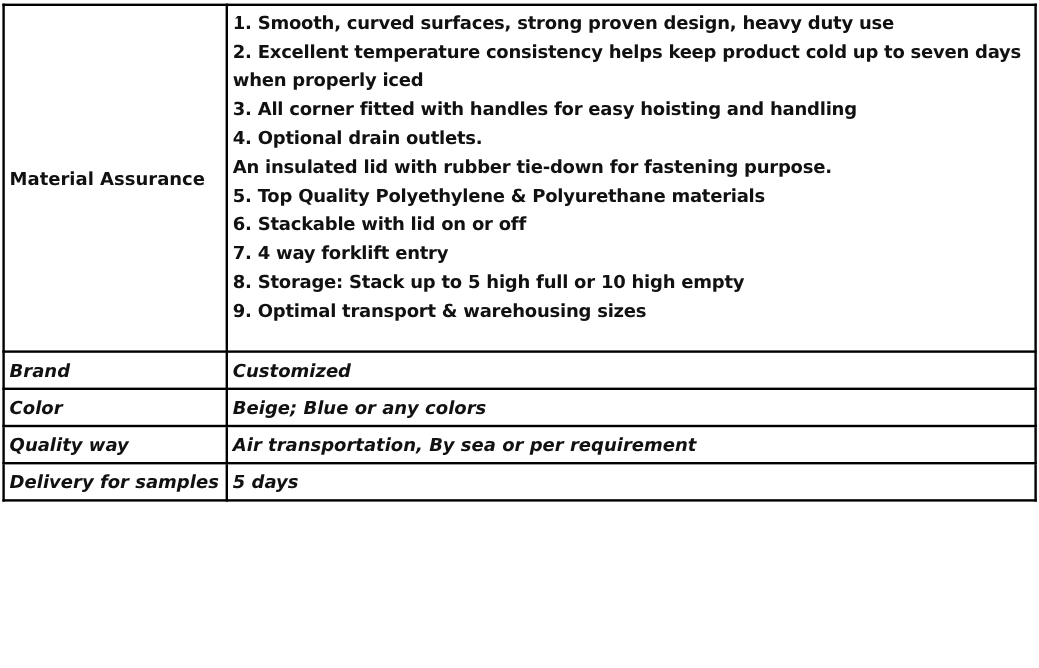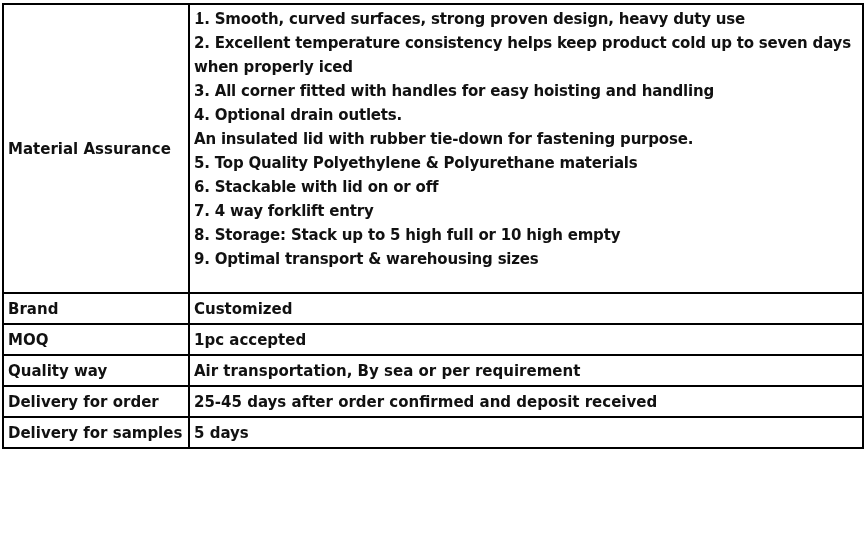--- a/index.html
+++ b/index.html
@@ -18,21 +18,21 @@
     border: 2px solid #000;
     padding: 0 4px;
     vertical-align: middle;
     white-space: nowrap;
     overflow: hidden;
   }
   .spec-table td.label { width: 176px; }
   .qa-row td { height: 285px; border-radius: 26px; }
   .qa-row td.value { vertical-align: top; padding-top: 2px; white-space: normal; }
   .qa-line { line-height: 24px; height: 24px; white-space: nowrap; letter-spacing: -0.2px; }
-  .row td { height: 29px; }
+  .row td { height: 29px; font-style: italic; }
 </style>
 </head>
 <body>
 
 <table class="spec-table">
   <tbody>
     <tr class="qa-row">
       <td class="label">Material Assurance</td>
       <td class="value">
         <div class="qa-line">1. Smooth, curved surfaces, strong proven design, heavy duty use</div>
@@ -46,29 +46,25 @@
         <div class="qa-line">7. 4 way forklift entry</div>
         <div class="qa-line">8. Storage: Stack up to 5 high full or 10 high empty</div>
         <div class="qa-line">9. Optimal transport &amp; warehousing sizes</div>
       </td>
     </tr>
     <tr class="row">
       <td class="label">Brand</td>
       <td class="value">Customized</td>
     </tr>
     <tr class="row">
-      <td class="label">MOQ</td>
-      <td class="value">1pc accepted</td>
+      <td class="label">Color</td>
+      <td class="value">Beige; Blue or any colors</td>
     </tr>
     <tr class="row">
       <td class="label">Quality way</td>
       <td class="value">Air transportation, By sea or per requirement</td>
-    </tr>
-    <tr class="row">
-      <td class="label">Delivery for order</td>
-      <td class="value">25-45 days after order confirmed and deposit received</td>
     </tr>
     <tr class="row">
       <td class="label">Delivery for samples</td>
       <td class="value">5 days</td>
     </tr>
   </tbody>
 </table>
 
 </body></html>

